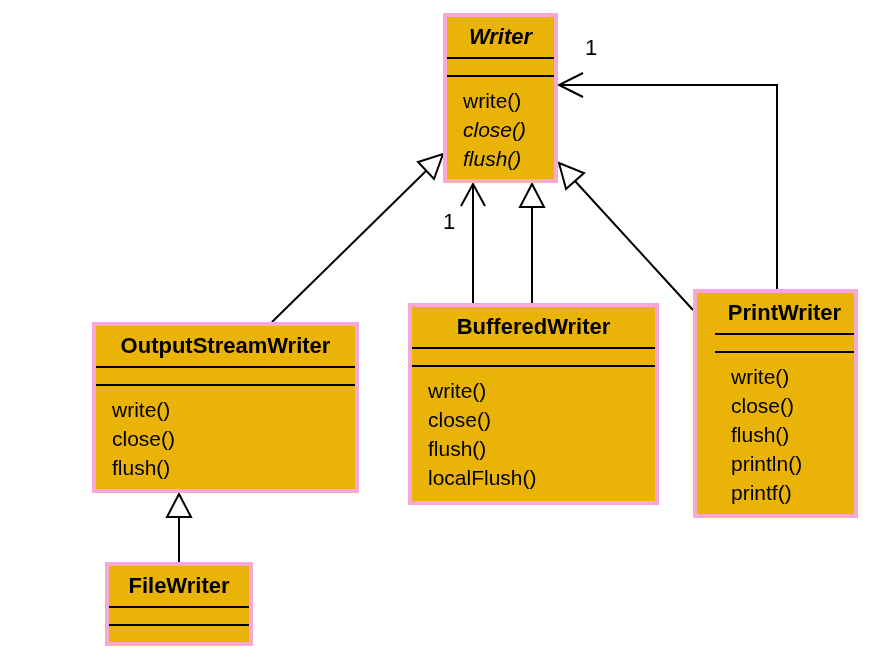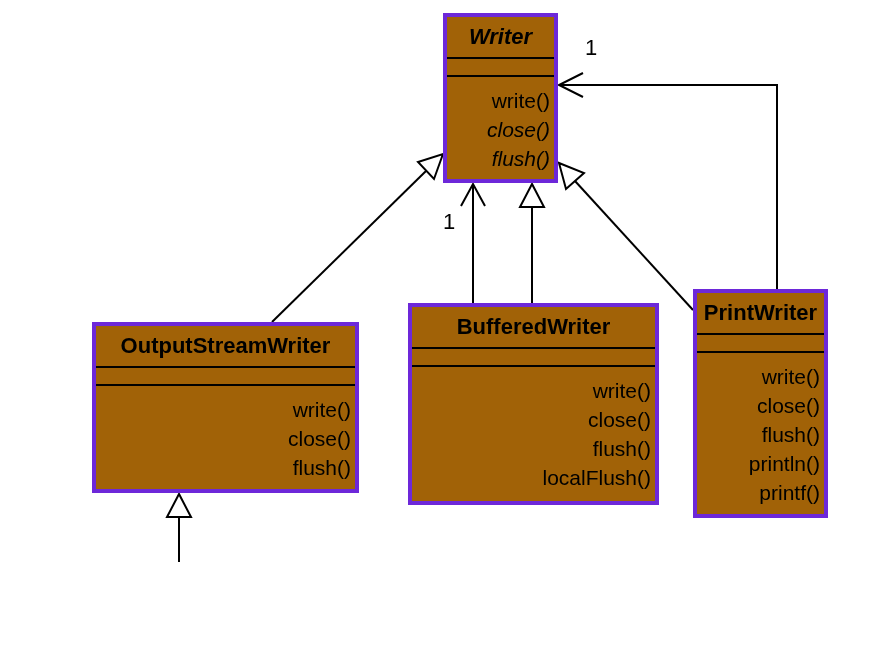--- a/index.html
+++ b/index.html
@@ -18,22 +18,22 @@
   .links {
     position: absolute;
     left: 0;
     top: 0;
     width: 880px;
     height: 657px;
   }
   .uml-class {
     position: absolute;
     box-sizing: border-box;
-    border: 4px solid #6d28d9;
-    background: #a16207;
+    border: 4px solid #f9a8d4;
+    background: #eab308;
     display: flex;
     flex-direction: column;
   }
   .uml-title {
     box-sizing: border-box;
     height: 42px;
     border-bottom: 2px solid #000000;
     display: flex;
     align-items: center;
     justify-content: center;
@@ -49,21 +49,20 @@
     height: 18px;
     border-bottom: 2px solid #000000;
   }
   .uml-methods {
     flex: 1;
     padding: 9px 4px 0 16px;
     font-size: 21px;
     line-height: 29px;
     color: #000000;
     overflow: hidden;
-    text-align: right;
   }
   .uml-method.italic {
     font-style: italic;
   }
   .mult-label {
     position: absolute;
     font-size: 22px;
     color: #000000;
     line-height: 1;
   }
@@ -130,29 +129,34 @@
     <div class="uml-title">BufferedWriter</div>
     <div class="uml-attrs"></div>
     <div class="uml-methods">
       <div class="uml-method">write()</div>
       <div class="uml-method">close()</div>
       <div class="uml-method">flush()</div>
       <div class="uml-method">localFlush()</div>
     </div>
   </div>
 
-  <div class="uml-class" style="left:693px; top:289px; width:135px; height:229px;">
+  <div class="uml-class" style="left:693px; top:289px; width:165px; height:229px;padding-left:18px;">
     <div class="uml-title">PrintWriter</div>
     <div class="uml-attrs"></div>
     <div class="uml-methods">
       <div class="uml-method">write()</div>
       <div class="uml-method">close()</div>
       <div class="uml-method">flush()</div>
       <div class="uml-method">println()</div>
       <div class="uml-method">printf()</div>
     </div>
   </div>
 
+  <div class="uml-class" style="left:105px; top:562px; width:148px; height:84px;">
+    <div class="uml-title">FileWriter</div>
+    <div class="uml-attrs"></div>
+    <div class="uml-methods"></div>
+  </div>
 
   <span class="mult-label" style="left:443px; top:211px;">1</span>
   <span class="mult-label" style="left:585px; top:37px;">1</span>
 
 </div>
 
 </body></html>

